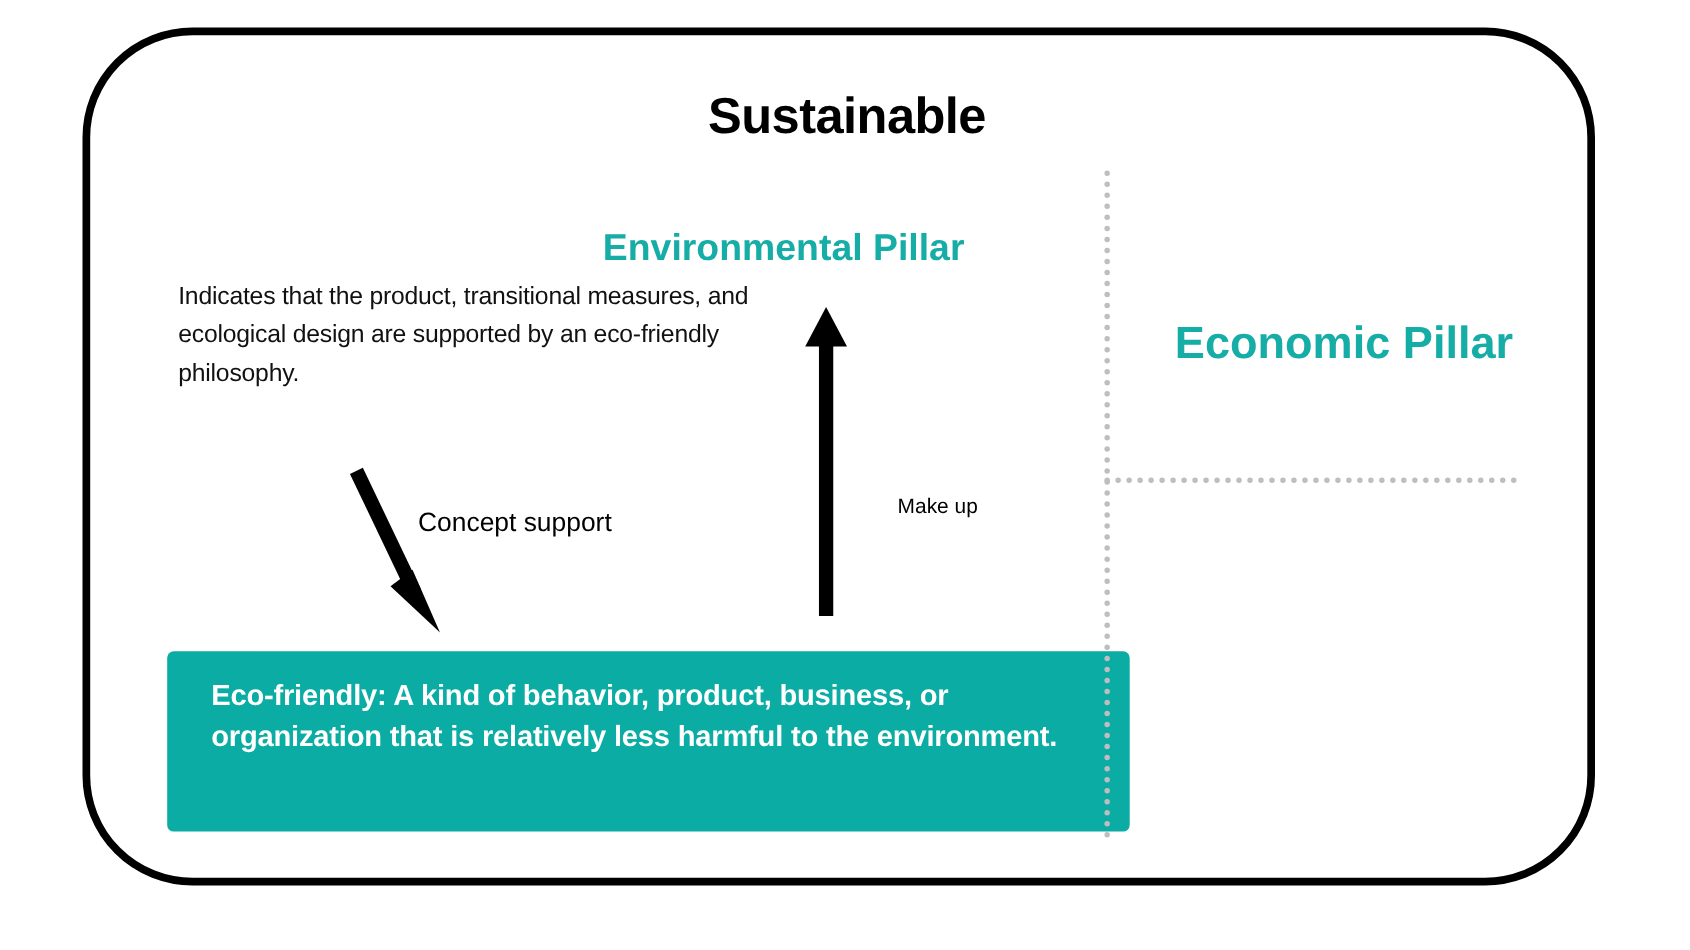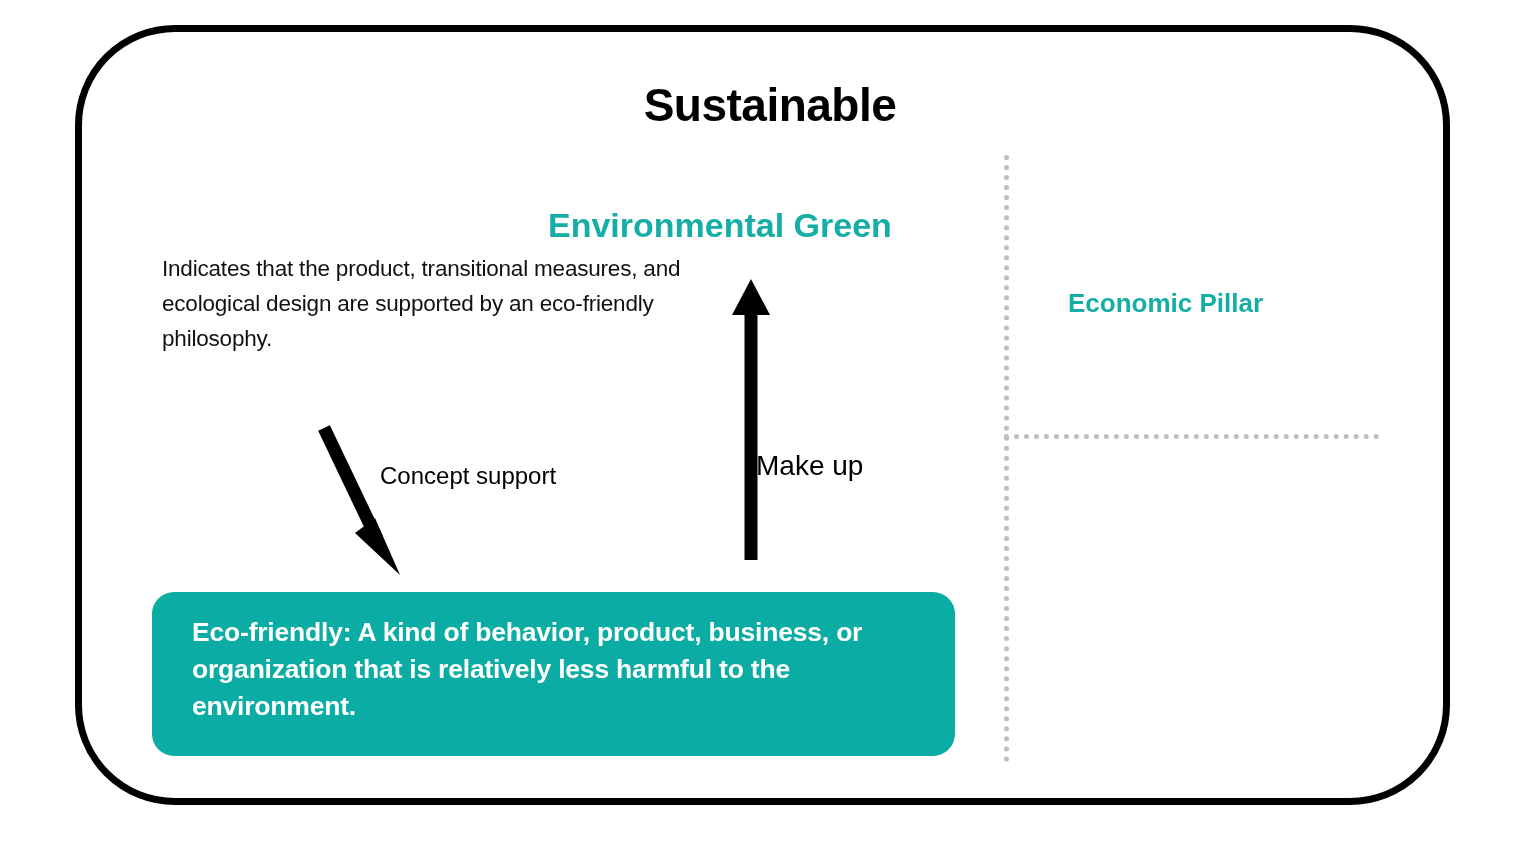--- a/index.html
+++ b/index.html
@@ -99,36 +99,36 @@
   .label-concept {
     position: absolute;
     left: 380px;
     top: 462px;
     font-size: 24px;
     color: #000000;
     white-space: nowrap;
   }
   .label-makeup {
     position: absolute;
-    left: 756px;
+    left: 816px;
     top: 450px;
-    font-size: 28px;
+    font-size: 19px;
     color: #000000;
     white-space: nowrap;
   }
 
   
   .eco-box {
     position: absolute;
     left: 152px;
     top: 592px;
-    width: 803px;
+    width: 875px;
     height: 164px;
     background: #0BACA3;
-    border-radius: 22px;
+    border-radius: 6px;
     box-sizing: border-box;
     padding: 22px 28px 0 40px;
   }
   .eco-text {
     margin: 0;
     font-size: 26.5px;
     font-weight: bold;
     color: #ffffff;
     line-height: 1.40;
     letter-spacing: -0.2px;
@@ -150,21 +150,21 @@
     width: 375px;
     height: 0px;
     border-top: 5px dotted #BEBEBE;
   }
 
   
   .econ-pillar {
     position: absolute;
     left: 1068px;
     top: 288px;
-    font-size: 26px;
+    font-size: 41px;
     font-weight: bold;
     color: #16ADA6;
     white-space: nowrap;
   }
   .social-pillar {
     position: absolute;
     left: 1104px;
     top: 570px;
     font-size: 34px;
     font-weight: bold;
@@ -174,21 +174,21 @@
 </style>
 </head>
 <body>
 
 <div id="stage">
 
   <div class="outer-frame"></div>
 
   <div class="main-title">Sustainable</div>
 
-  <div class="env-pillar">Environmental Green</div>
+  <div class="env-pillar">Environmental Pillar</div>
 
   <div class="green-block">
     <p class="green-body">Indicates that the product, transitional measures, and ecological design are supported by an eco-friendly philosophy.</p>
   </div>
 
   <svg class="arrow-svg" viewBox="0 0 1536 864">
 
     <g>
       <line x1="324" y1="428" x2="377" y2="539" stroke="#000000" stroke-width="13" stroke-linecap="butt"></line>
       <polygon points="355,533 400,575 375,518" fill="#000000"></polygon>

